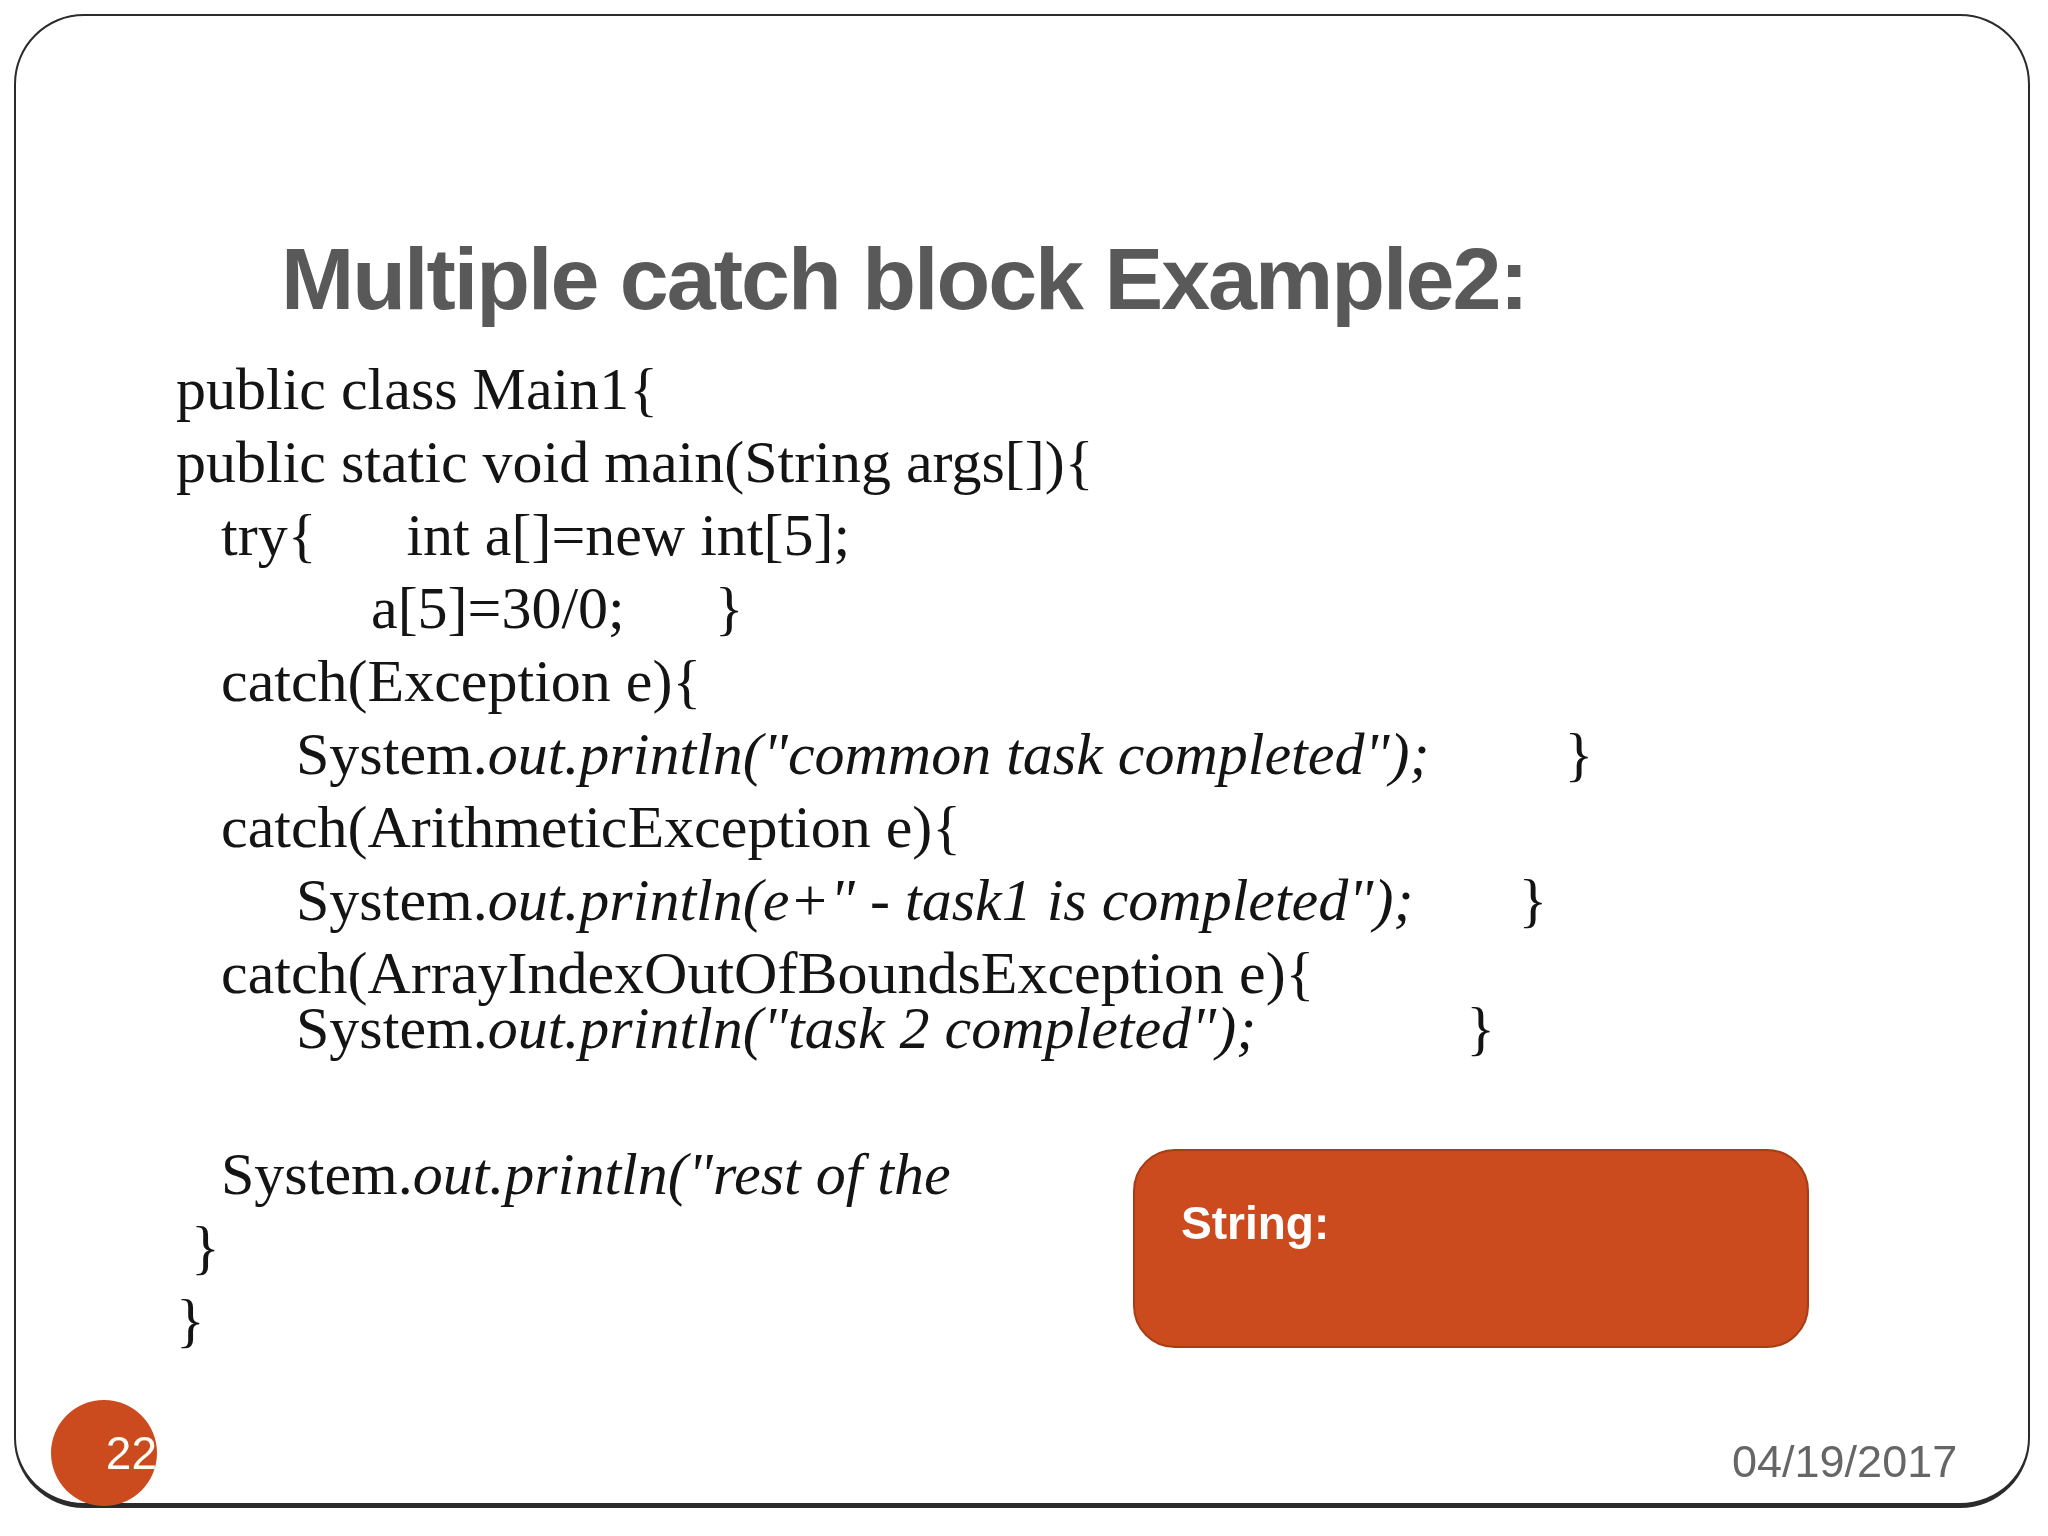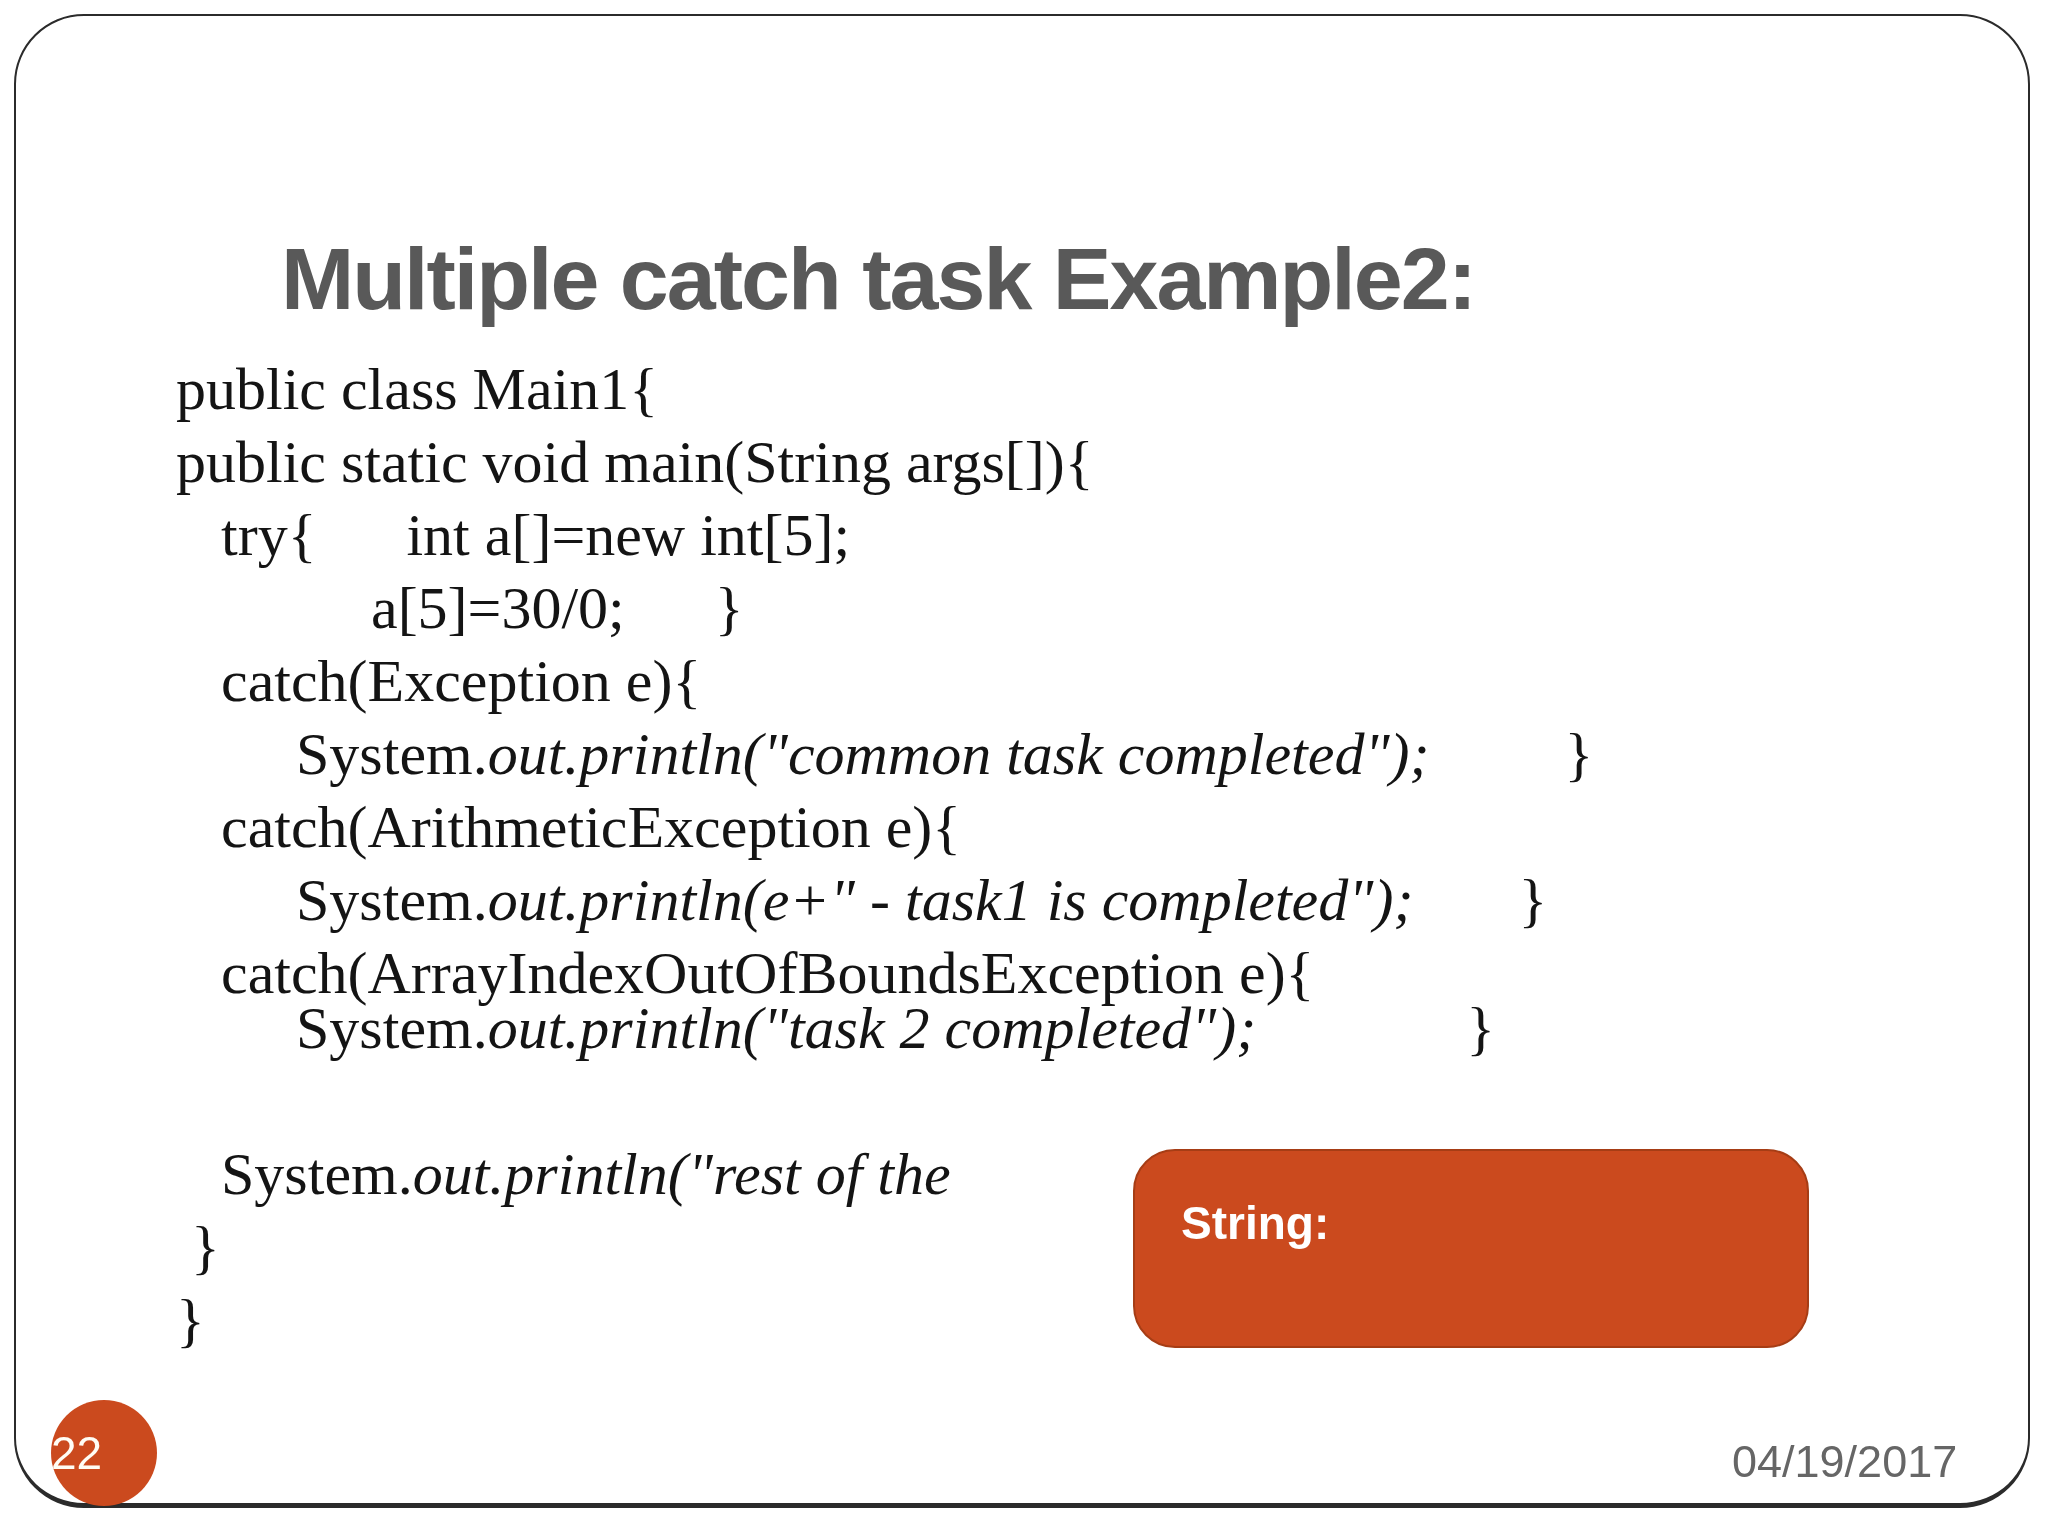--- a/index.html
+++ b/index.html
@@ -80,37 +80,37 @@
     left: 35px;
     top: 1384px;
     width: 106px;
     height: 106px;
     border-radius: 50%;
     background: #cb4a1e;
     color: #fffdf5;
     font-size: 46px;
     display: flex;
     align-items: center;
-    justify-content: flex-start;
+    justify-content: flex-end;
     z-index: 3;
   }
   .date {
     position: absolute;
     left: 1716px;
     top: 1420px;
     font-size: 45px;
     color: #666666;
     white-space: nowrap;
   }
 </style>
 </head>
 <body>
 
 <div class="slide">
-  <div class="title">Multiple catch task Example2:</div>
+  <div class="title">Multiple catch block Example2:</div>
 
   <div class="code"><div class="line"><span>public class Main1{</span></div><div class="line"><span>public static void main(String args[]){</span></div><div class="line"><span>   try{      int a[]=new int[5];</span></div><div class="line"><span>             a[5]=30/0;      }</span></div><div class="line"><span>   catch(Exception e){</span></div><div class="line"><span>        System.</span><span class="it">out.println("common task completed");</span><span>         }</span></div><div class="line"><span>   catch(ArithmeticException e){</span></div><div class="line"><span>        System.</span><span class="it">out.println(e+" - task1 is completed");</span><span>       }</span></div><div class="line"><span>   catch(ArrayIndexOutOfBoundsException e){</span></div><div class="line tight"><span>        System.</span><span class="it">out.println("task 2 completed");</span><span>              }</span></div><div class="line"><span></span></div><div class="line"><span>   System.</span><span class="it">out.println("rest of the </span></div><div class="line"><span> }</span></div><div class="line"><span>}</span></div></div>
 
   <div class="output-box">
     <div class="output-label">String:</div>
   </div>
 
   <div class="page-badge">
     <span>22</span>
   </div>

